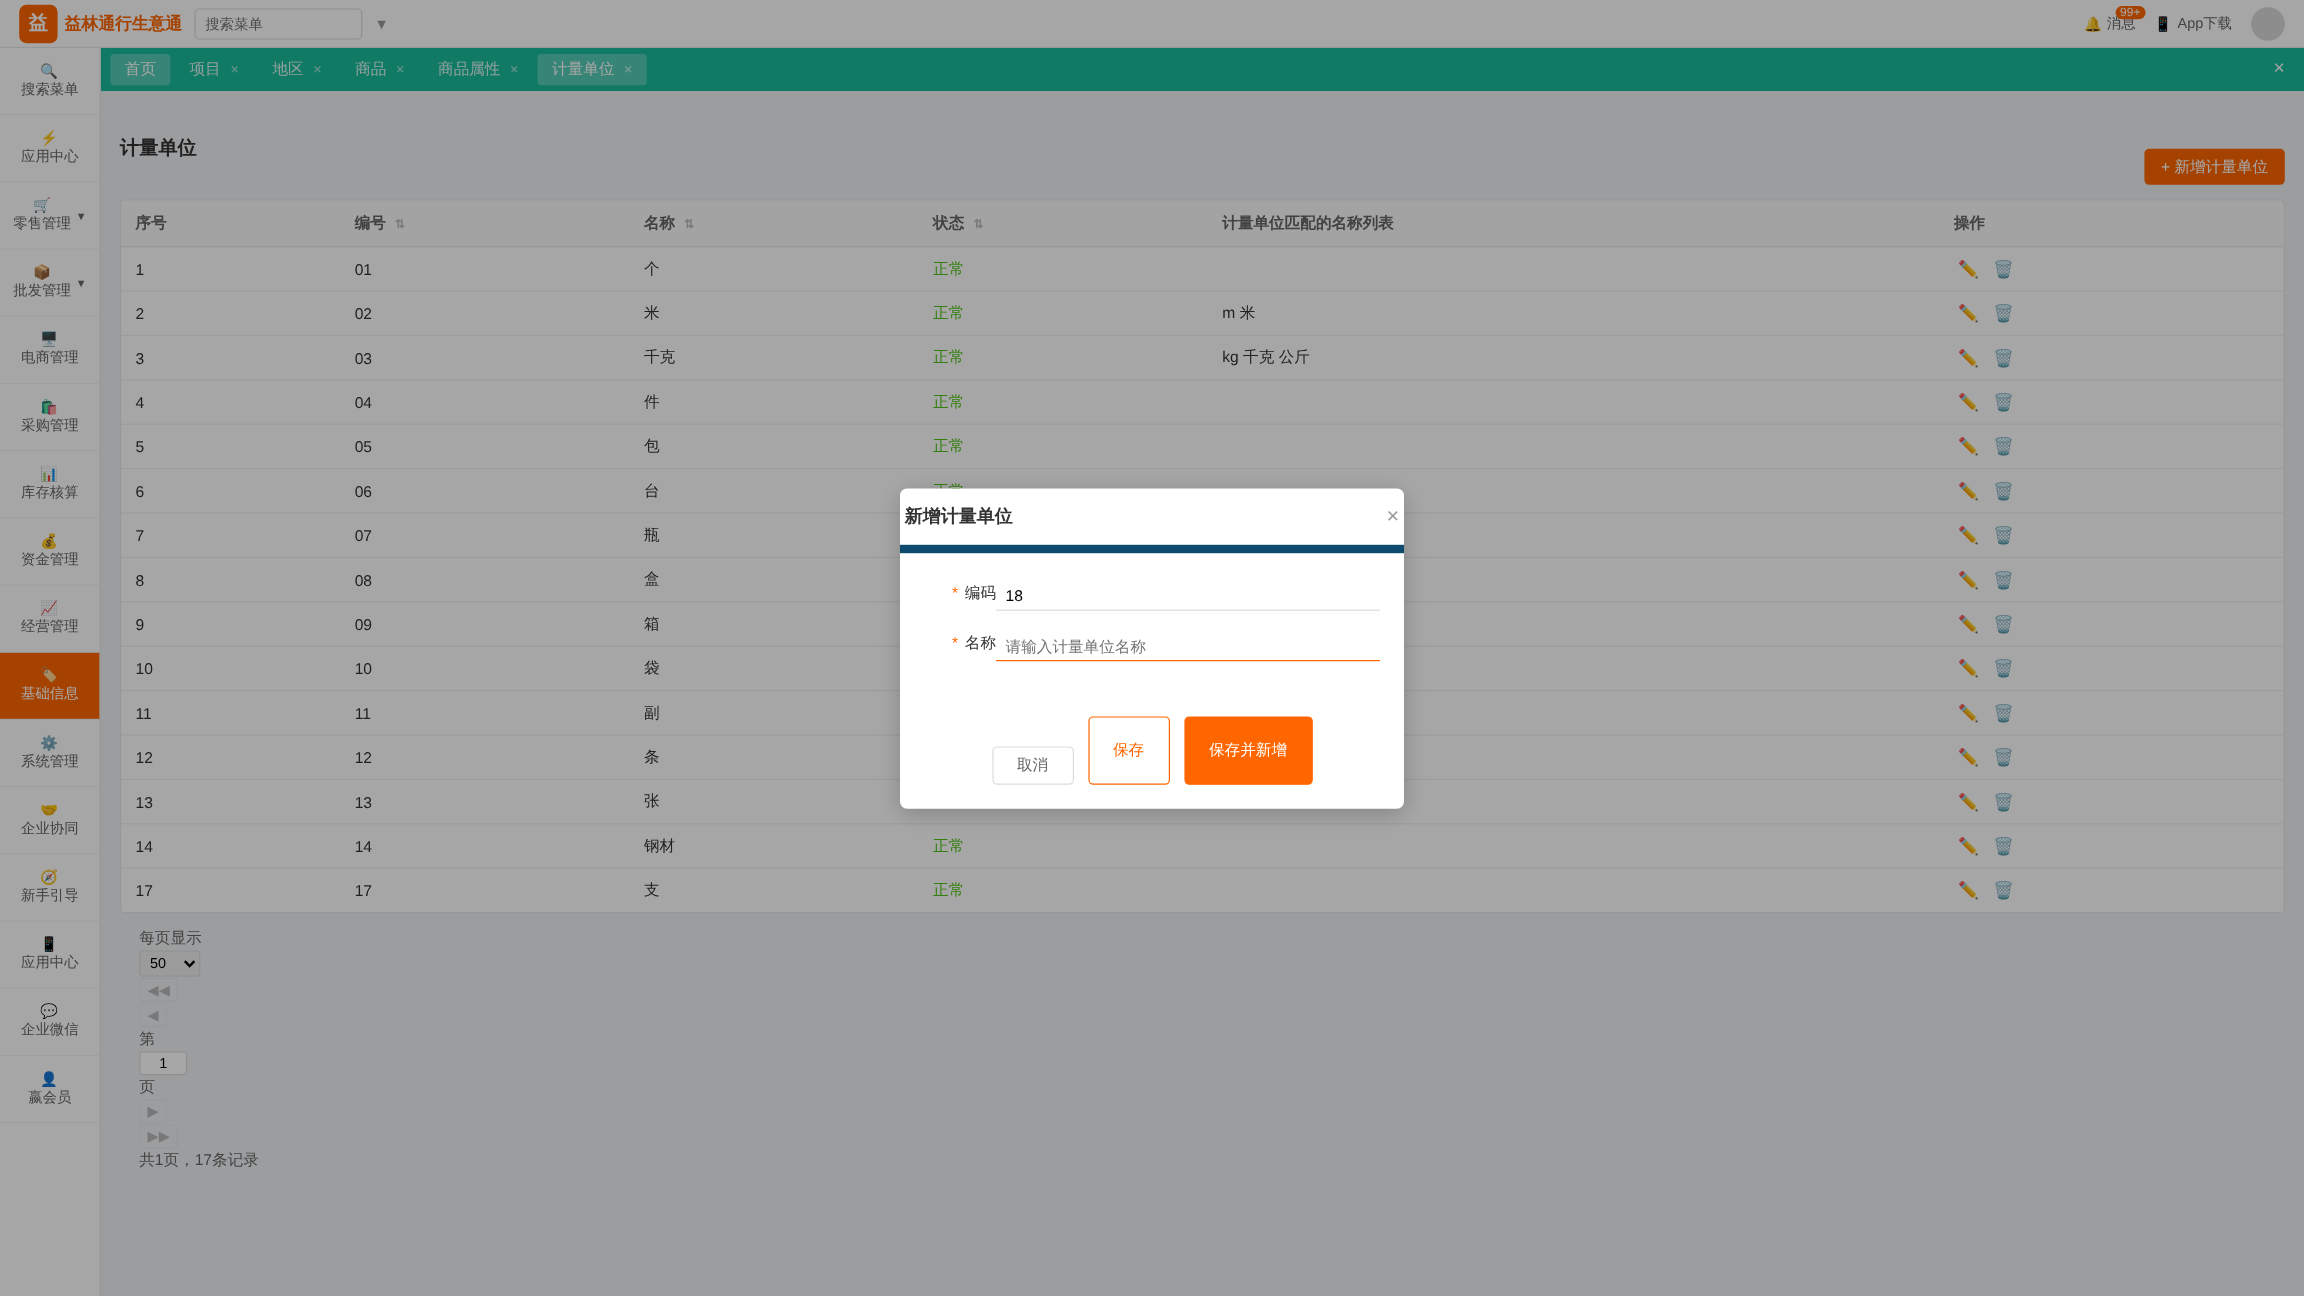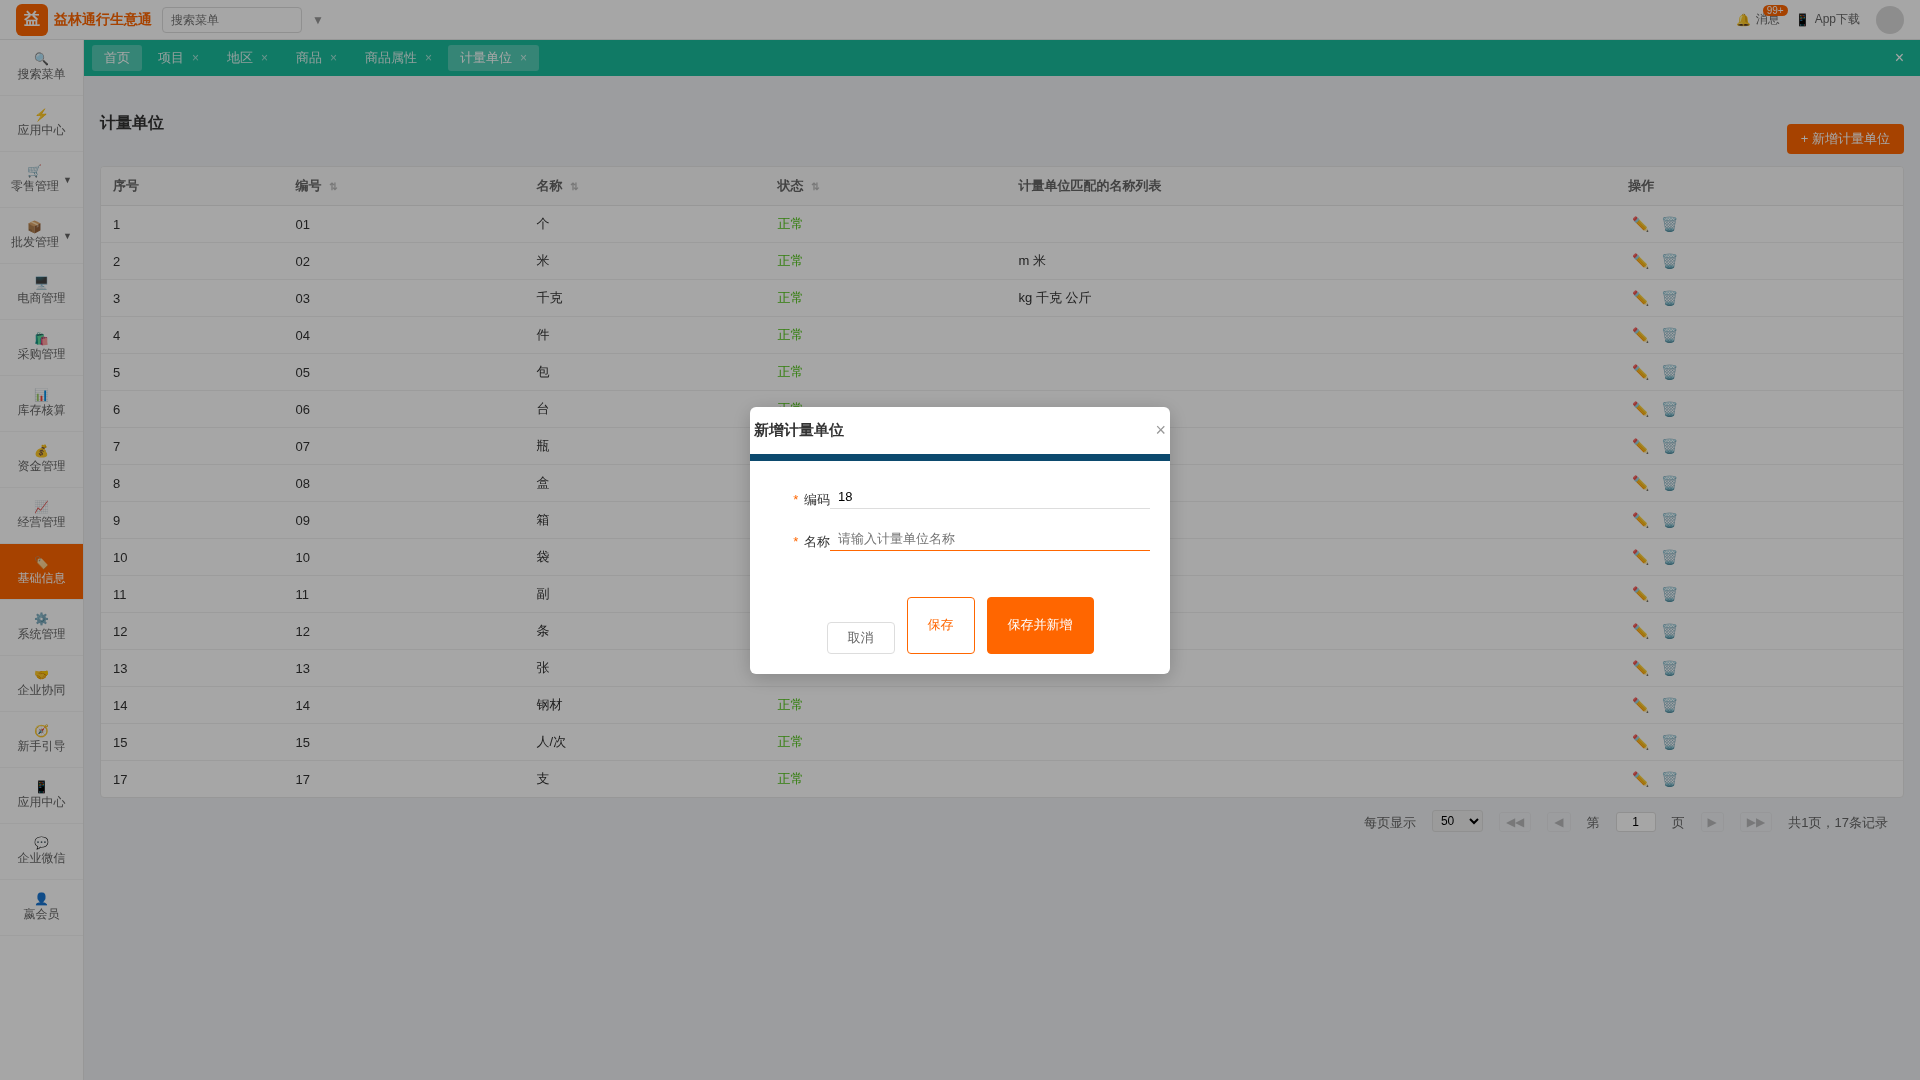--- a/index.html
+++ b/index.html
@@ -129,26 +129,27 @@
       color: #333;
       font-size: 13px;
     }
     tr:last-child td { border-bottom: none; }
     .status-normal { color: #52c41a; }
     .action-btn { background: none; border: none; cursor: pointer; color: #999; font-size: 14px; padding: 0 4px; }
 
     
     .pagination {
       display: flex;
-      align-items: flex-end;
+      align-items: flex-start;
       justify-content: flex-end;
       padding: 12px 16px;
-      gap: 16px;
+      gap: 1px;
       font-size: 13px;
       color: #666;
+      flex-direction: column;
     }
     .pagination select { border: 1px solid #ddd; border-radius: 3px; padding: 2px 4px; font-size: 12px; }
     .pagination input { width: 40px; border: 1px solid #ddd; border-radius: 3px; padding: 2px 4px; text-align: center; font-size: 12px; }
     .pag-btn { background: none; border: 1px solid #ddd; border-radius: 3px; padding: 2px 6px; cursor: pointer; color: #666; font-size: 12px; }
     .pag-btn:disabled { opacity: 0.4; cursor: default; }
 
     
     .modal-overlay {
       position: fixed;
       top: 0; left: 0; right: 0; bottom: 0;
@@ -170,21 +171,21 @@
       align-items: center;
       justify-content: space-between;
       padding: 14px 4px;
       border-bottom: 7px solid #0c4a6e;
     }
     .modal-title { font-size: 15px; font-weight: 600; color: #333; }
     .modal-close { cursor: pointer; color: #999; font-size: 18px; line-height: 1; }
     .modal-body { padding: 24px 20px 16px; }
     .form-row {
       display: flex;
-      align-items: flex-end;
+      align-items: flex-start;
       margin-bottom: 18px;
     }
     .form-label { width: 60px; text-align: right; color: #333; font-size: 13px; flex-shrink: 0; }
     .form-label .required { color: #f60; margin-right: 2px; }
     .form-input {
       flex: 1;
       border: none;
       border-bottom: 1px solid #ddd;
       padding: 4px 8px;
       font-size: 13px;
@@ -524,31 +525,20 @@
       <td>14</td>
       <td>钢材</td>
       <td><span class="status-normal">正常</span></td>
       <td></td>
       <td>
         <button class="action-btn" title="编辑">✏️</button>
         <button class="action-btn" title="删除">🗑️</button>
       </td>
     </tr>
               <tr>
-      <td>15</td>
-      <td>15</td>
-      <td>人/次</td>
-      <td><span class="status-normal">正常</span></td>
-      <td></td>
-      <td>
-        <button class="action-btn" title="编辑">✏️</button>
-        <button class="action-btn" title="删除">🗑️</button>
-      </td>
-    </tr>
-              <tr>
       <td>17</td>
       <td>17</td>
       <td>支</td>
       <td><span class="status-normal">正常</span></td>
       <td></td>
       <td>
         <button class="action-btn" title="编辑">✏️</button>
         <button class="action-btn" title="删除">🗑️</button>
       </td>
     </tr>

